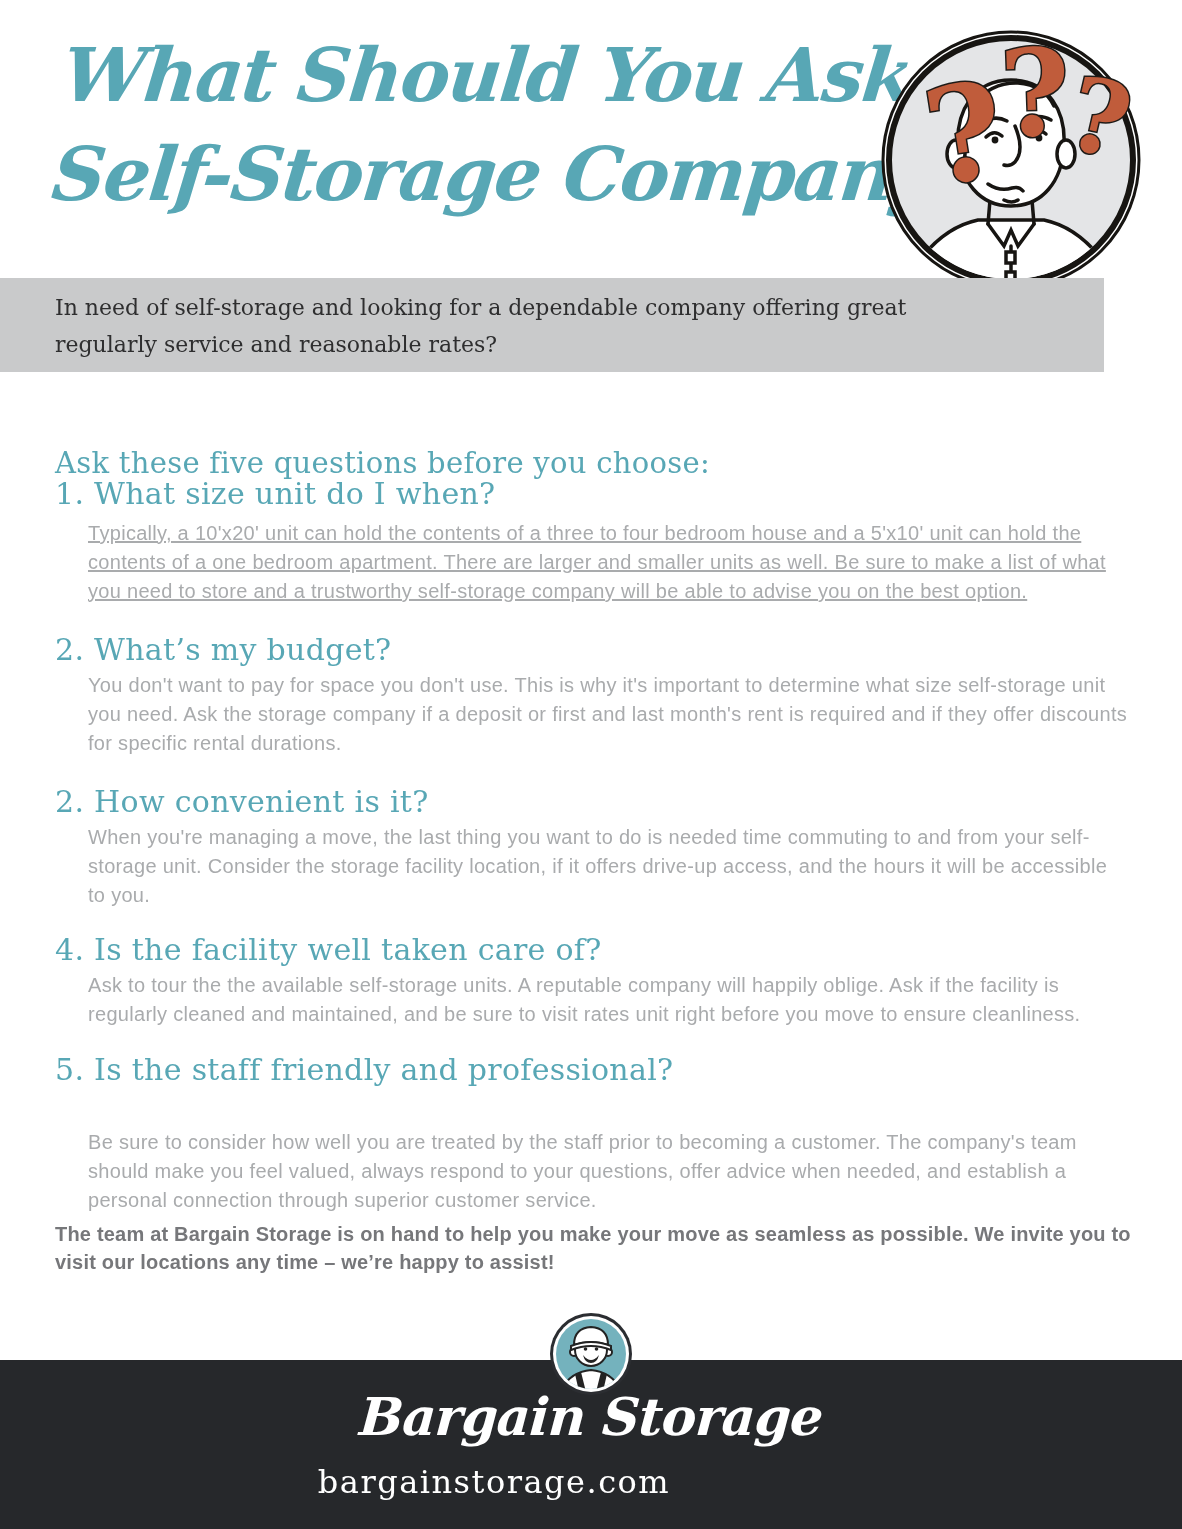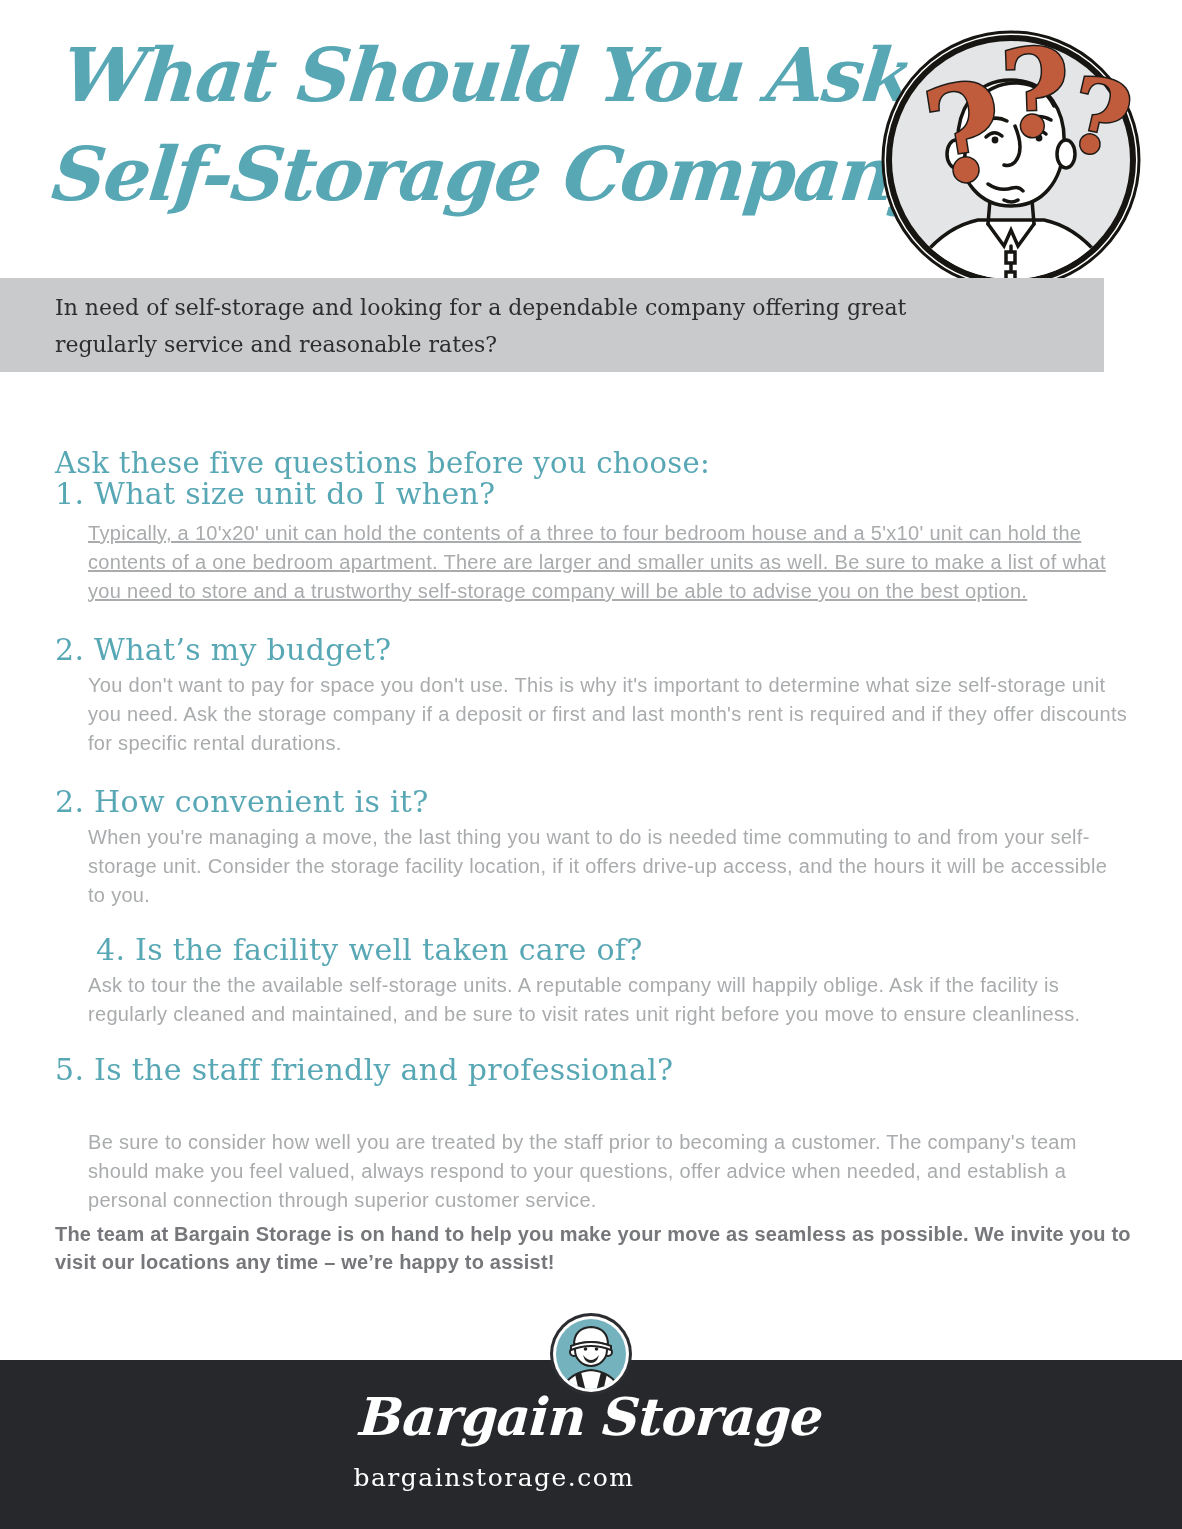--- a/index.html
+++ b/index.html
@@ -15,35 +15,35 @@
 
   
   .banner{position:absolute;left:0;top:278px;width:1104px;height:94px;background:#c9cacb;}
   .banner-text{position:absolute;left:55px;top:11px;color:#2e2e2f;
                font-family:"DejaVu Serif",serif;font-size:22px;line-height:37px;}
 
   
   .teal-h{position:absolute;left:55px;color:#58a7b5;font-family:"DejaVu Serif",serif;
           font-size:30px;letter-spacing:.3px;white-space:nowrap;}
   .ask-h{top:404px;font-size:29px;margin-top:42px;}
-  .q1h{top:476px;} .q2h{top:632px;} .q3h{top:784px;} .q4h{top:932px;margin-left:41px;} .q5h{top:1052px;}
+  .q1h{top:476px;} .q2h{top:632px;} .q3h{top:784px;} .q4h{top:932px;} .q5h{top:1052px;}
   .body-p{position:absolute;left:88px;width:1042px;color:#a9abad;font-size:20px;
           line-height:29px;letter-spacing:.3px;}
   .q1b{top:519px;text-decoration:underline;} .q2b{top:671px;} .q3b{top:823px;} .q4b{top:971px;} .q5b{top:1118px;margin-top:10px;}
   .closing{position:absolute;left:55px;top:1220px;width:1092px;color:#76777a;
            font-size:20px;font-weight:bold;line-height:28px;letter-spacing:.2px;}
 
   
   .footer{position:absolute;left:0;top:1360px;width:1182px;height:169px;background:#26282b;}
   .logo{position:absolute;left:549px;top:1312px;width:84px;height:84px;}
   .brand{position:absolute;left:0;top:1386px;width:1182px;text-align:center;color:#ffffff;
          font-family:"DejaVu Serif",serif;font-style:italic;font-weight:bold;
          font-size:52px;letter-spacing:-1px;transform:skewX(-4deg);}
   .site{position:absolute;left:0;top:1463px;width:988px;text-align:center;color:#ffffff;
-        font-family:"DejaVu Serif",serif;font-size:25px;letter-spacing:1.5px;}
+        font-family:"DejaVu Serif",serif;font-size:32px;letter-spacing:1.5px;}
 </style>
 </head>
 <body>
 
 <div class="page">
 
   <div class="title">
     <div>What Should You Ask a</div>
     <div>Self-Storage Company?</div>
   </div>

